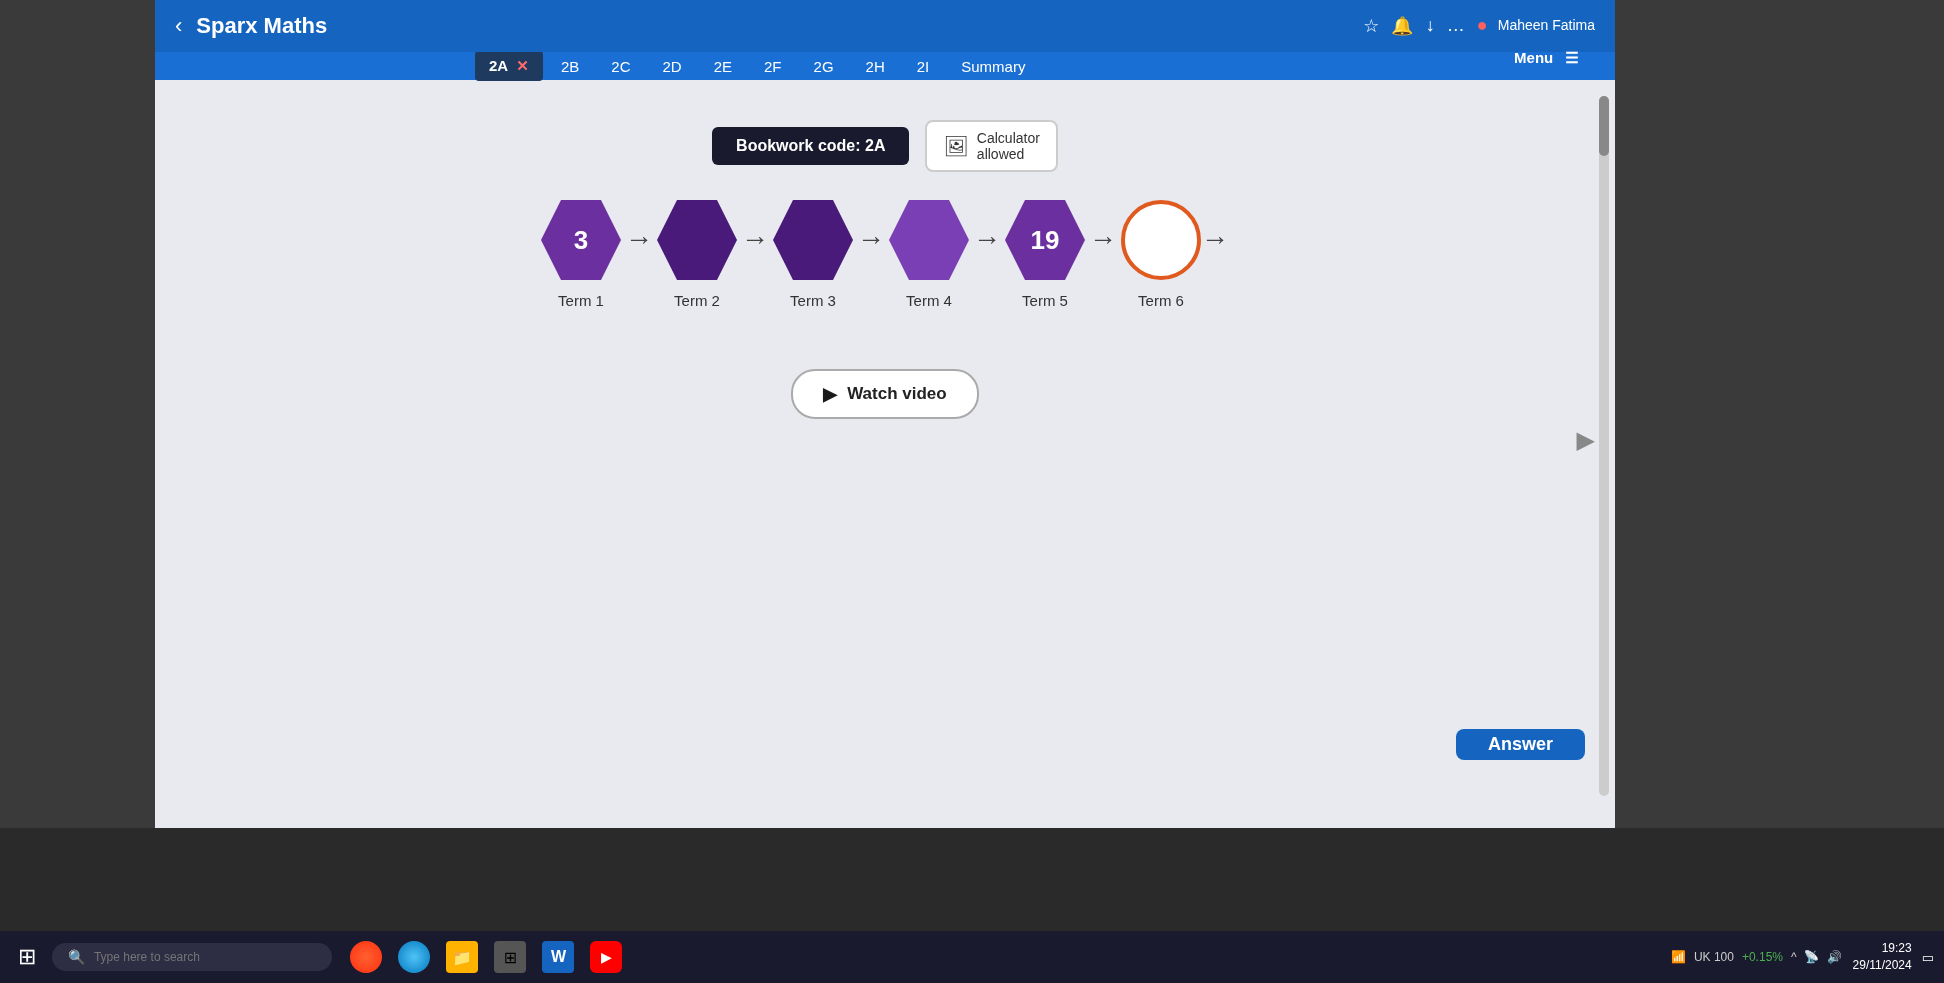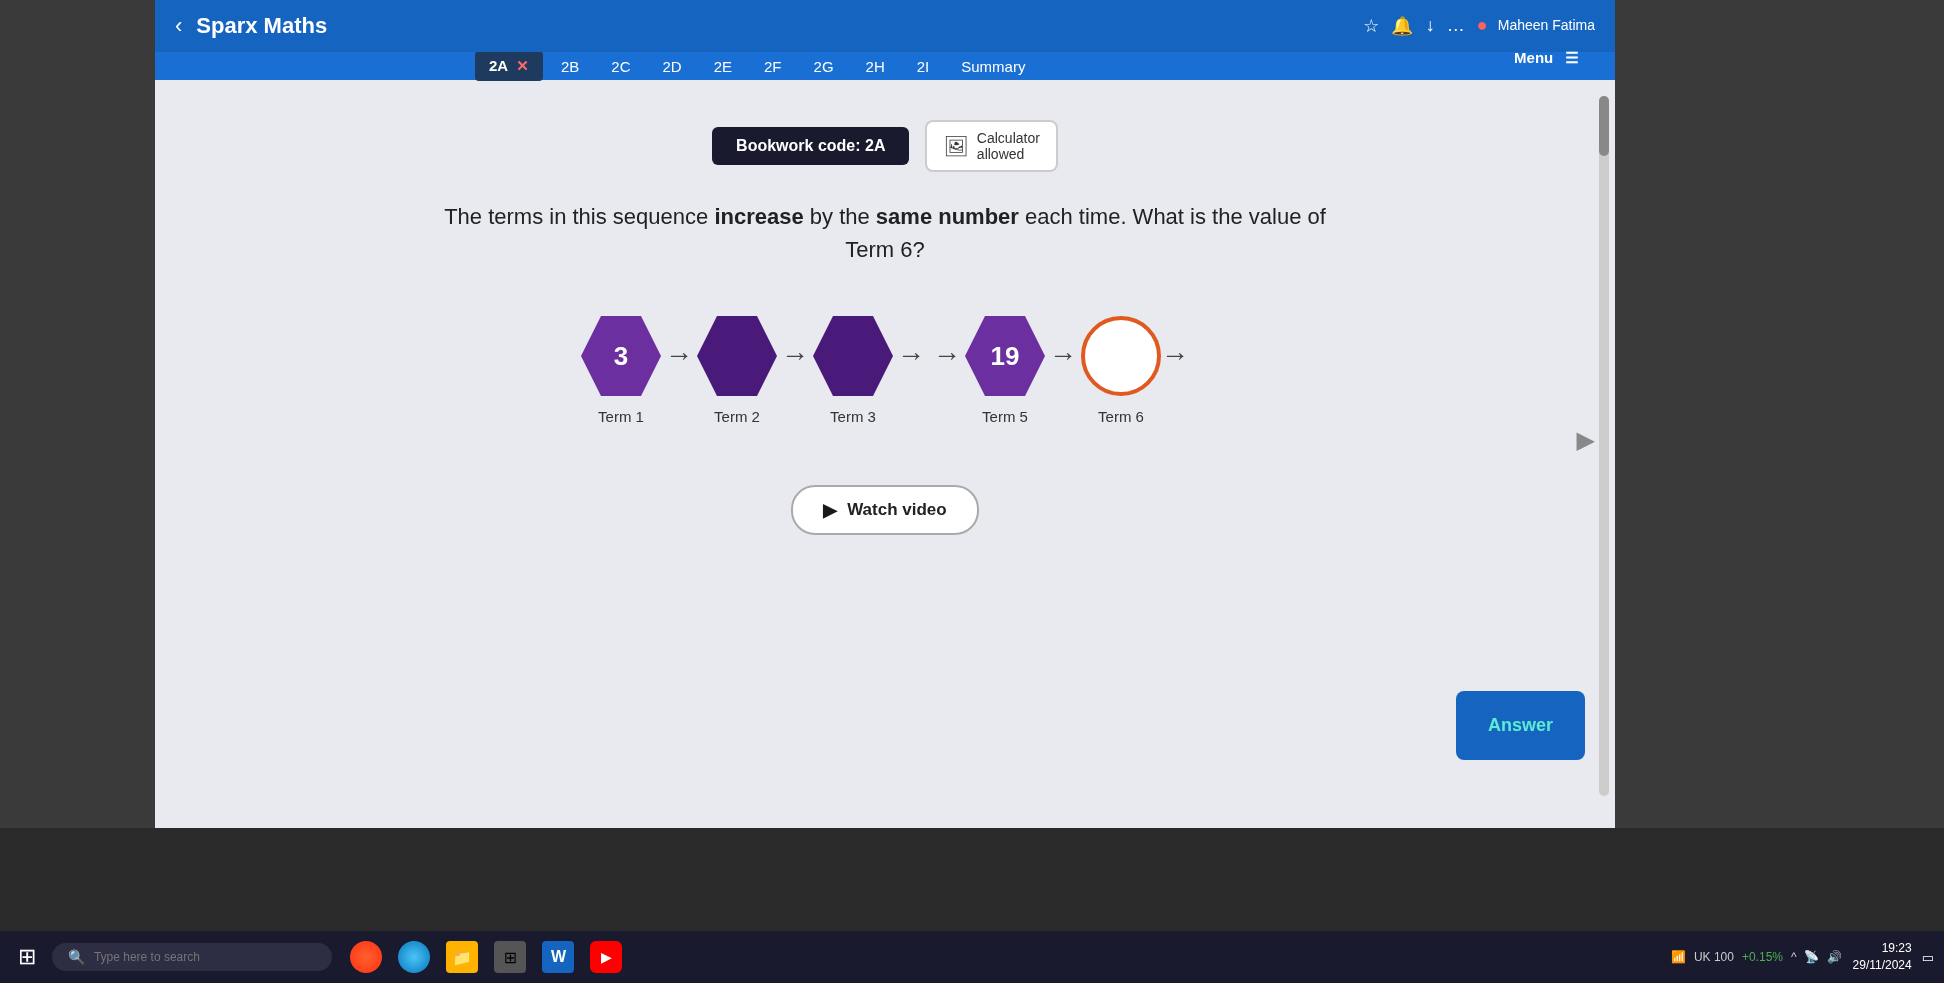--- a/index.html
+++ b/index.html
@@ -265,22 +265,22 @@
       color: #1a1a1a;
       font-size: 18px;
     }
 
     
     .answer-btn {
       position: absolute;
       right: 30px;
       bottom: 120px;
       background: #1565c0;
-      color: #5eead4;
-      padding: 24px 32px;
+      color: #ffffff;
+      padding: 5px 32px;
       border-radius: 8px;
       font-size: 18px;
       font-weight: 600;
       cursor: pointer;
       border: none;
     }
 
     
     .scrollbar {
       position: absolute;
@@ -484,23 +484,20 @@
       <div class="bookwork-badge">Bookwork code: 2A</div>
       <div class="calculator-badge">
         <span class="calc-icon">🖼</span>
         <div>
           <div>Calculator</div>
           <div>allowed</div>
         </div>
       </div>
     </div>
 
-    <div class="question-text">
-      <span>The terms in this sequence </span><strong>increase</strong><span> by the </span><strong>same number</strong><span> each time. What is the value of Term 6?</span>
-    </div>
 
     <div class="sequence-container">
 
       <div class="term-group">
         <div class="term-shape hexagon hexagon-filled">
           <span>3</span>
         </div>
         <span class="term-label">Term 1</span>
       </div>
 
@@ -523,20 +520,26 @@
         <div class="term-shape hexagon hexagon-dark">
           <span></span>
         </div>
         <span class="term-label">Term 3</span>
       </div>
 
       <div class="arrow-container">
         <span class="arrow">→</span>
       </div>
 
+      <div class="term-group">
+        <div class="term-shape hexagon hexagon-medium">
+          <span></span>
+        </div>
+        <span class="term-label">Term 4</span>
+      </div>
 
       <div class="arrow-container">
         <span class="arrow">→</span>
       </div>
 
       <div class="term-group">
         <div class="term-shape hexagon hexagon-filled">
           <span>19</span>
         </div>
         <span class="term-label">Term 5</span>

